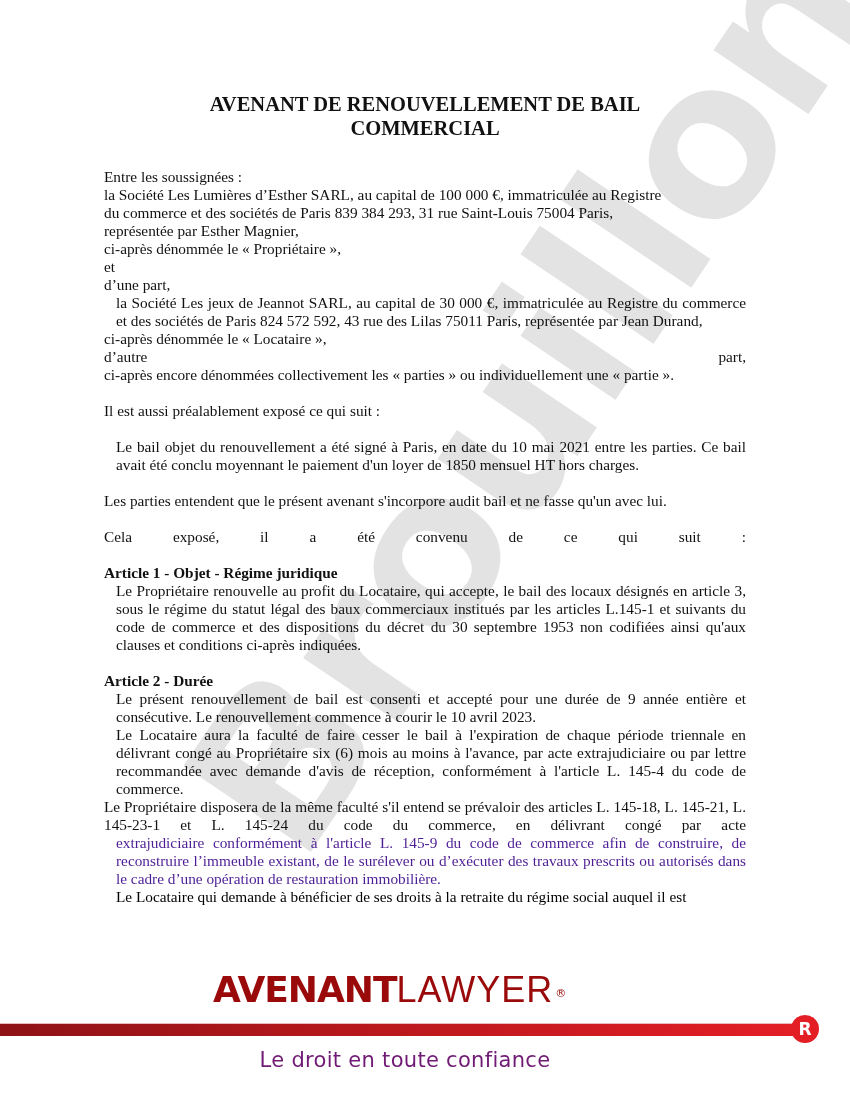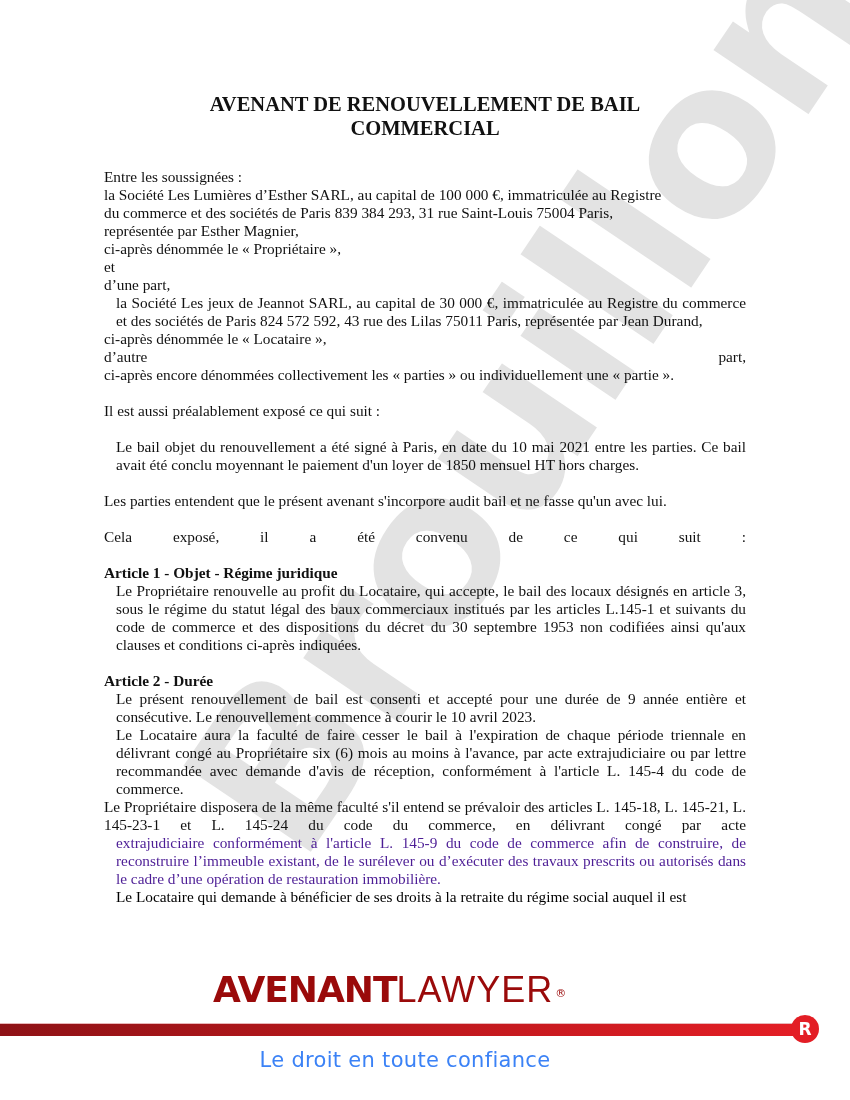--- a/index.html
+++ b/index.html
@@ -67,21 +67,21 @@
     }
     .badge {
       position: absolute; left: 791px; top: 55px; width: 28px; height: 28px;
       border-radius: 50%; background: #e31e25;
       color: #fff; font-family: "DejaVu Sans", sans-serif; font-weight: bold;
       font-size: 17px; line-height: 28px; text-align: center;
     }
     .tagline {
       position: absolute; left: 0; width: 810px; top: 88px; text-align: center;
       font-family: "DejaVu Sans", "Liberation Sans", sans-serif;
-      font-size: 21px; color: #3b82f6; letter-spacing: 0.3px;
+      font-size: 21px; color: #701a75; letter-spacing: 0.3px;
     }
   </style>
 </head>
 <body>
 
 <div class="page">
 
   <div class="watermark">Brouillon</div>
 
   <div class="content">

